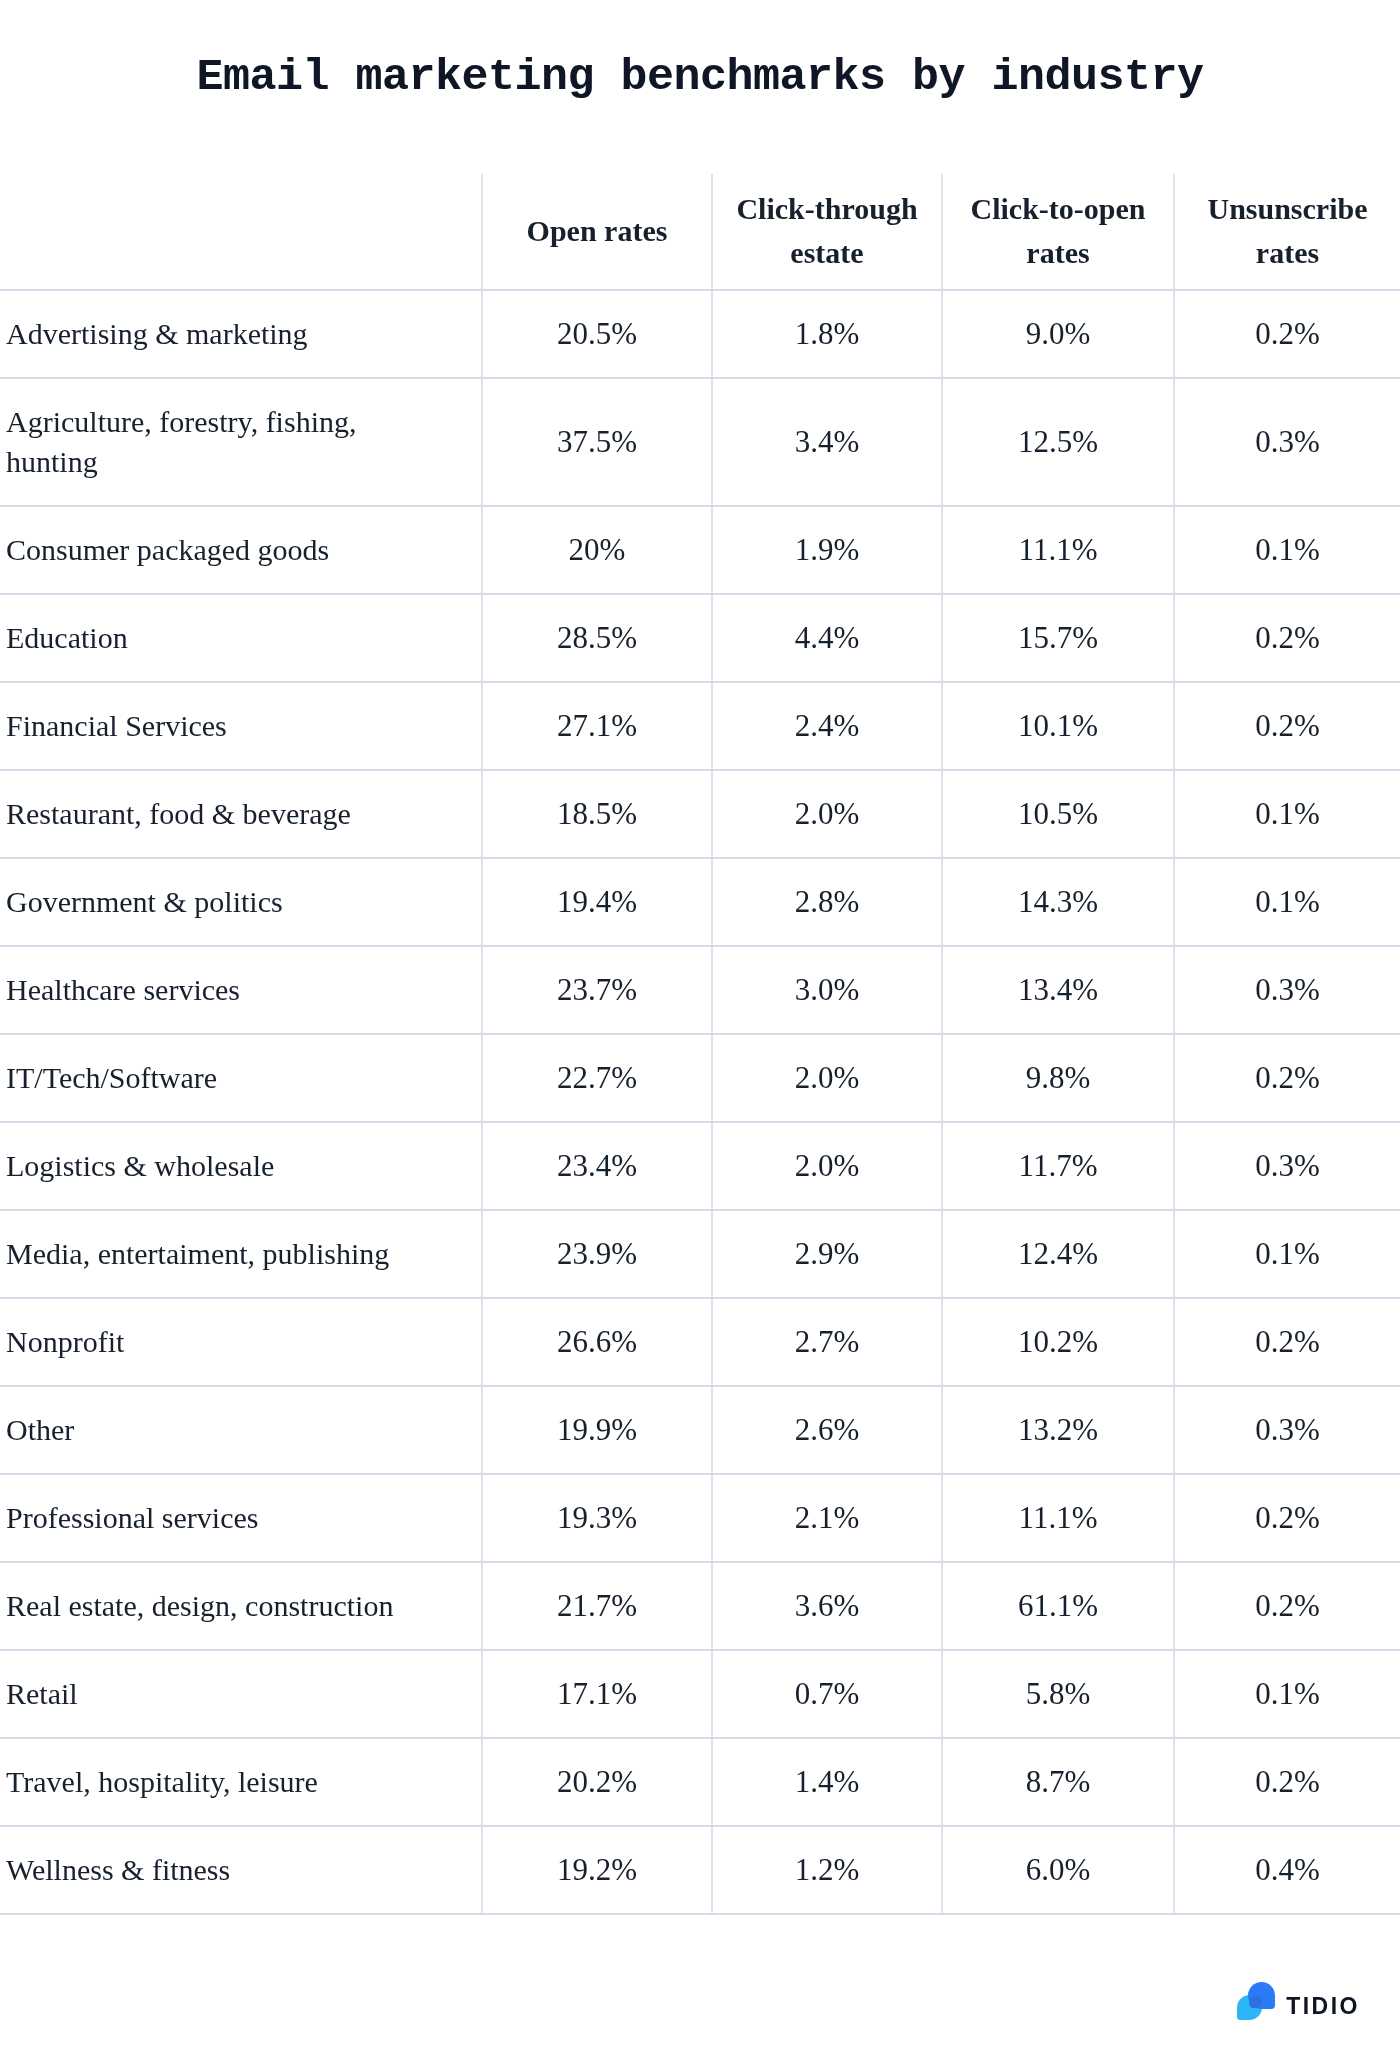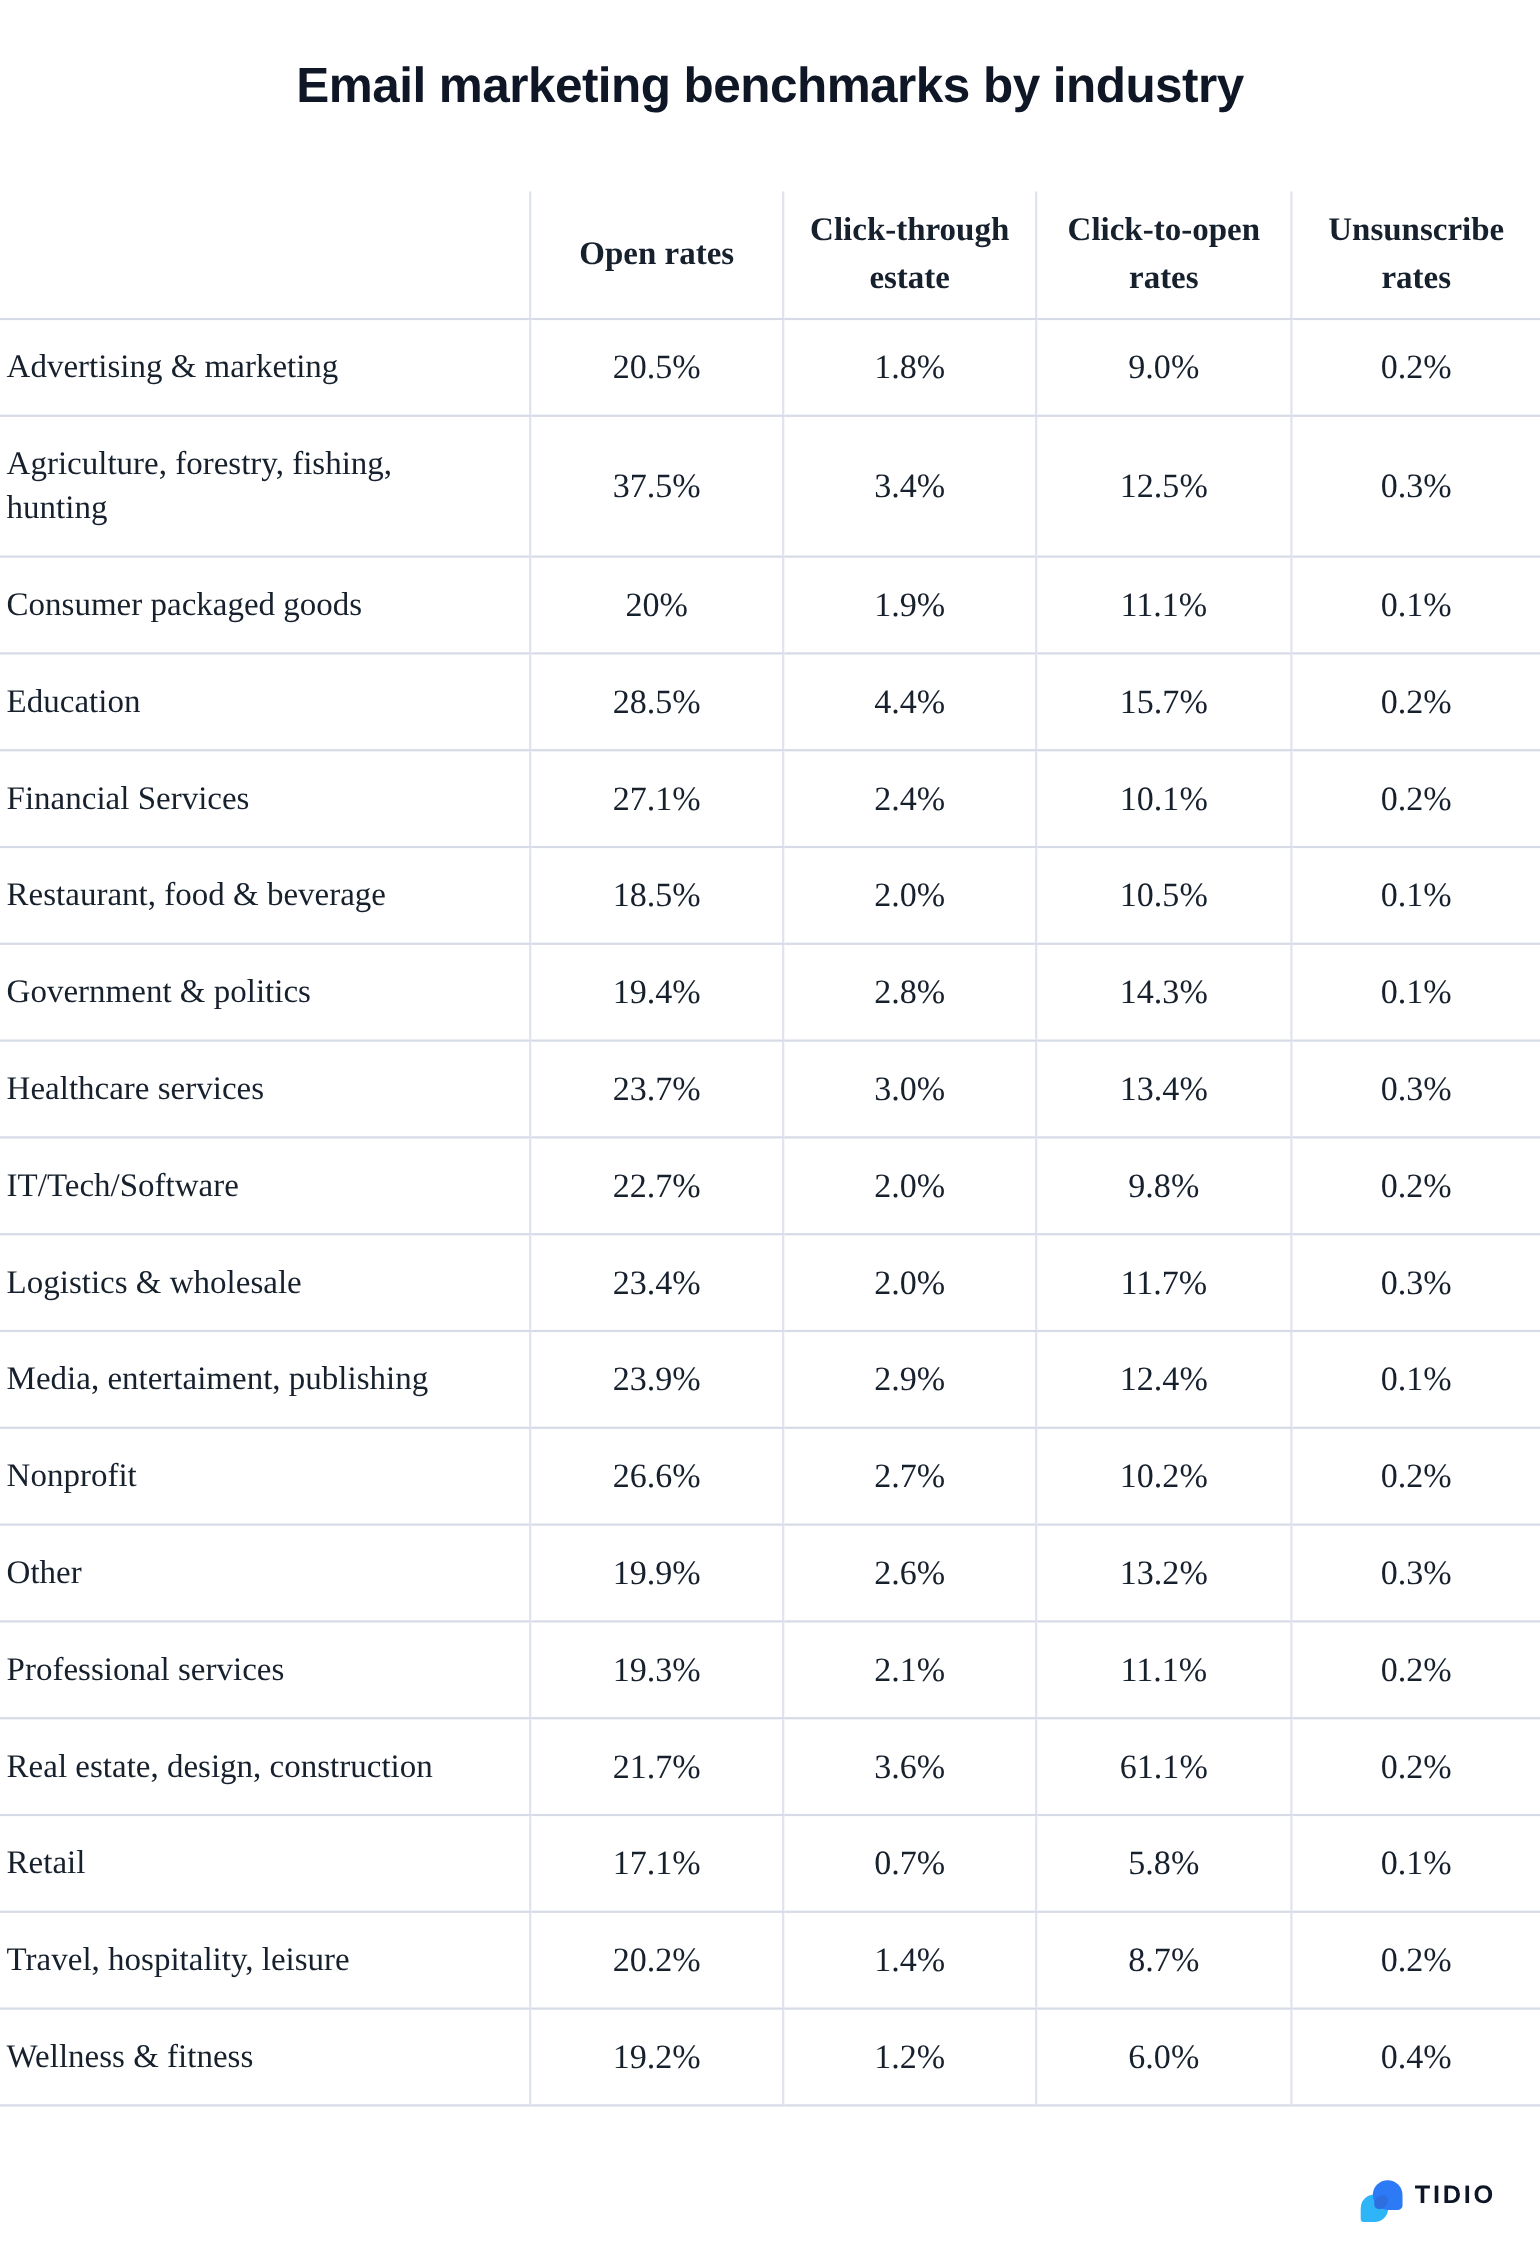--- a/index.html
+++ b/index.html
@@ -8,21 +8,21 @@
     height: 2062px;
     background: #ffffff;
     position: relative;
     font-family: "Liberation Serif", serif;
     color: #17202d;
     overflow: hidden;
   }
   h1.page-title {
     margin: 44px 0 0 0;
     text-align: center;
-    font-family: Liberation Sans, sans-serif;
+    font-family: Liberation Mono, monospace;
     font-weight: 800;
     font-size: 45px;
     line-height: 1.5;
     letter-spacing: -0.5px;
     color: #0f1726;
   }
   table.benchmarks {
     margin-top: 62px;
     width: 1400px;
     border-collapse: collapse;
@@ -65,21 +65,21 @@
     line-height: 40px;
     padding: 0;
     border-bottom: 2px solid #d7dbe7;
   }
 
   .logo {
     position: absolute;
     right: 40px;
     top: 1982px;
     display: flex;
-    align-items: flex-start;
+    align-items: flex-end;
     gap: 11px;
   }
   .logo .mark {
     position: relative;
     width: 38px;
     height: 38px;
   }
   .logo .bubble { position: absolute; display: block; }
   .logo .back {
     left: 0; top: 13px; width: 25px; height: 25px;

